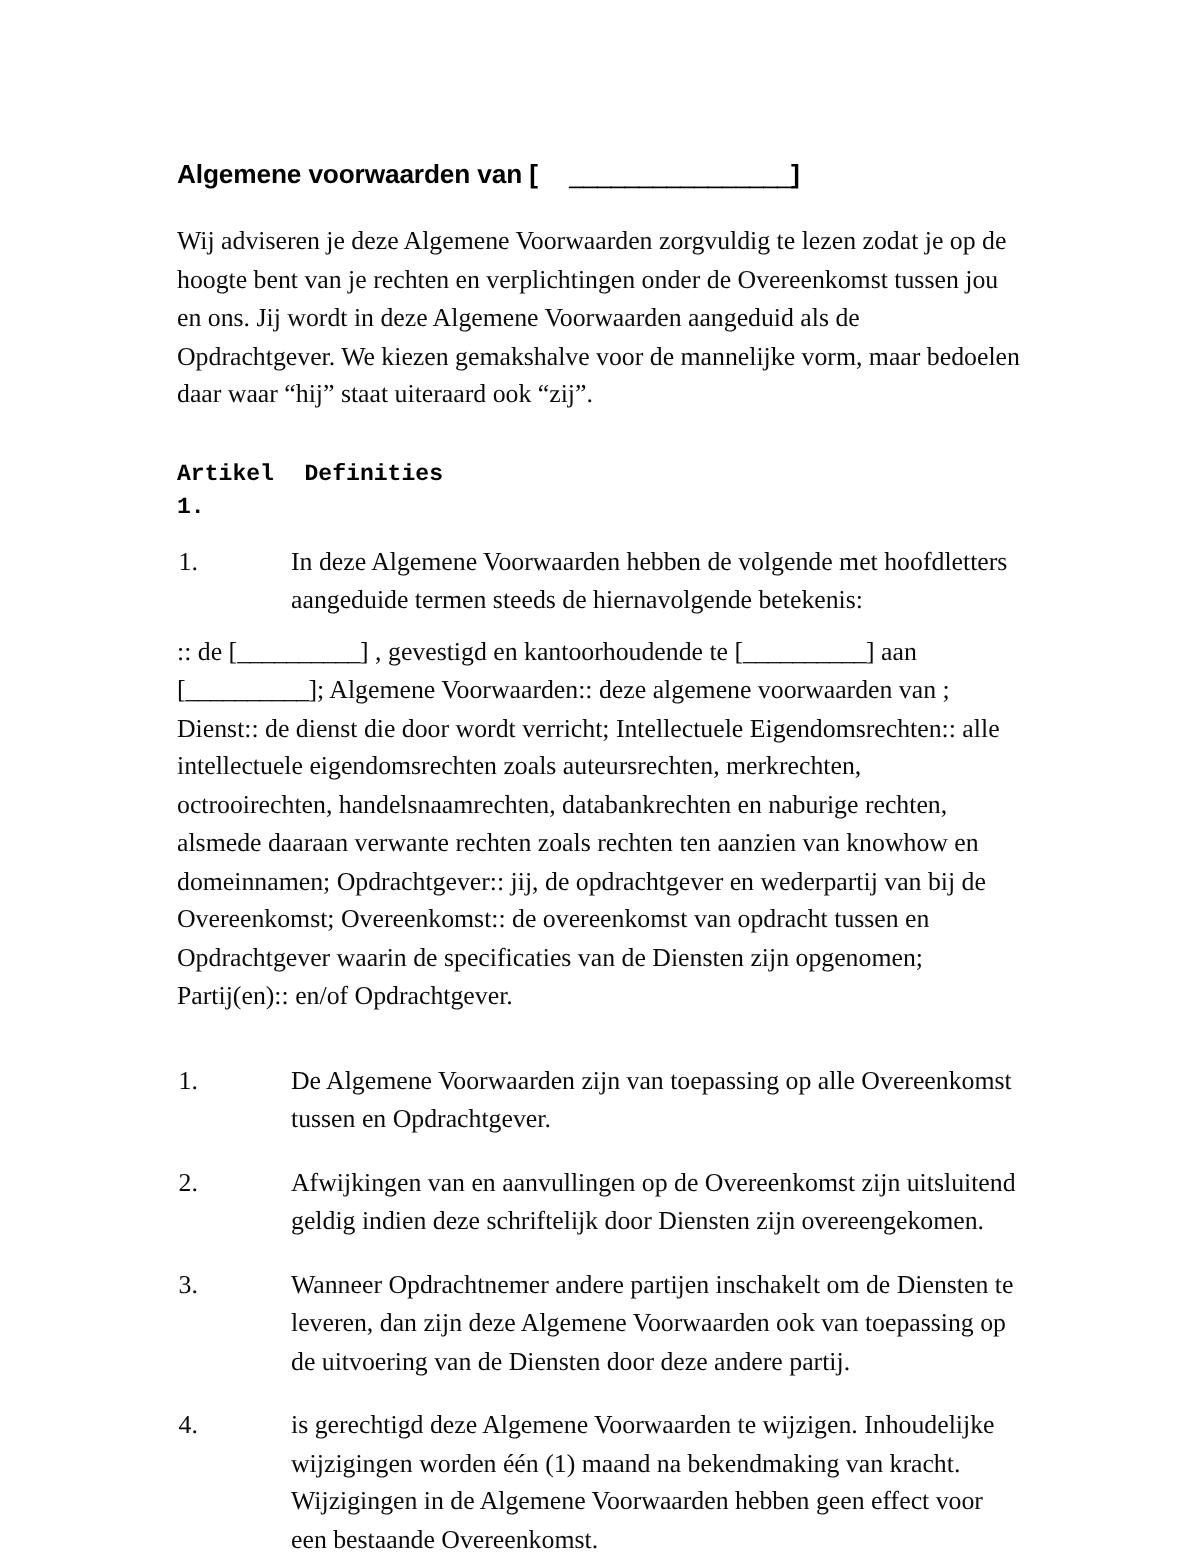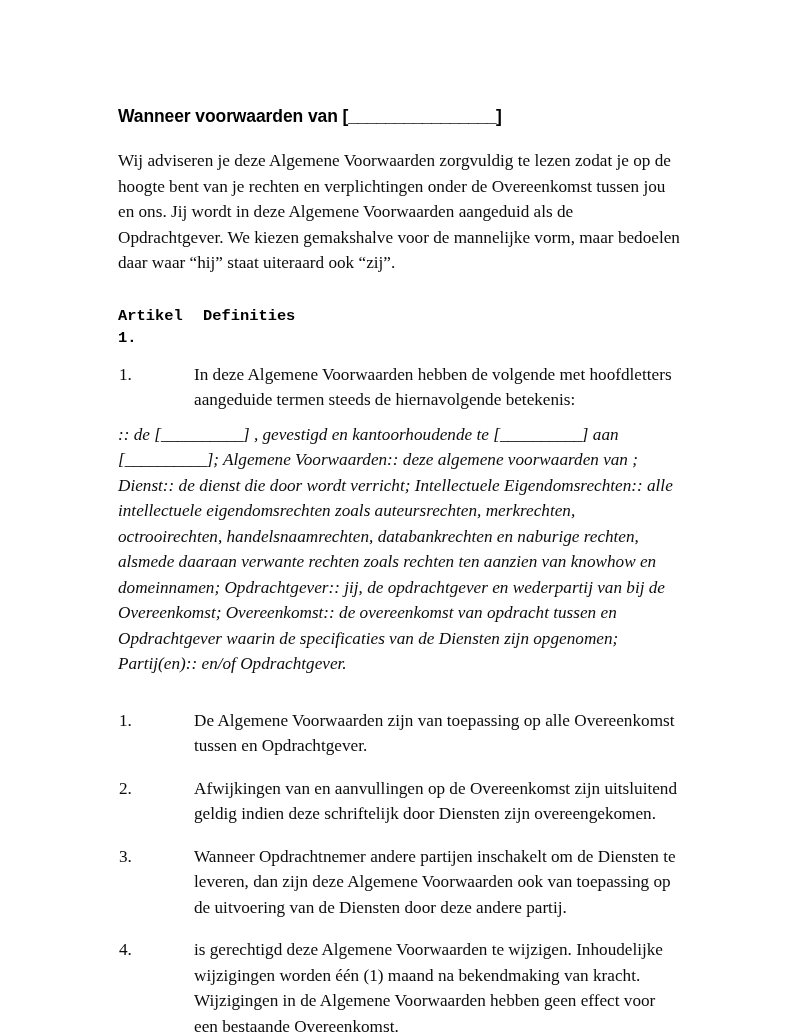--- a/index.html
+++ b/index.html
@@ -32,36 +32,36 @@
     font-weight: bold;
     font-size: 17.5px;
     line-height: 24px;
     letter-spacing: -0.1px;
     margin: 0 0 20px 0;
     color: #000000;
     white-space: nowrap;
   }
   .doc-title .blank {
     font-family: "Liberation Sans", sans-serif;
-    font-weight: bold;
+    font-weight: normal;
     letter-spacing: -0.5px;
+    margin-left: 21px;
   }
 
   
   .para {
     font-size: 17.2px;
     line-height: 25.5px;
     margin: 0 0 18px 0;
     text-align: left;
     color: #0b0b0b;
   }
 
   .definitions {
     margin-bottom: 20px;
-    font-style: italic;
   }
 
   
   .article-heading {
     font-family: Liberation Mono, monospace;
     font-weight: bold;
     font-size: 15.4px;
     line-height: 22px;
     margin: 0 0 13px 0;
     color: #000000;
@@ -118,21 +118,21 @@
   
   .blank {
     letter-spacing: -0.4px;
   }
 </style>
 </head>
 <body>
 
 <div class="page">
 
-  <h1 class="doc-title"><span>Wanneer voorwaarden van [</span><span class="blank">________________</span><span>]</span></h1>
+  <h1 class="doc-title"><span>Algemene voorwaarden van [</span><span class="blank">________________</span><span>]</span></h1>
 
   <p class="para">Wij adviseren je deze Algemene Voorwaarden zorgvuldig te lezen zodat je op de hoogte bent van je rechten en verplichtingen onder de Overeenkomst tussen jou en ons. Jij wordt in deze Algemene Voorwaarden aangeduid als de Opdrachtgever. We kiezen gemakshalve voor de mannelijke vorm, maar bedoelen daar waar “hij” staat uiteraard ook “zij”.</p>
 
   <div class="section-gap"></div>
 
   <div>
     <div class="article-heading">
       <span class="art-num">Artikel 1.</span><span class="art-title">Definities</span>
     </div>
 

